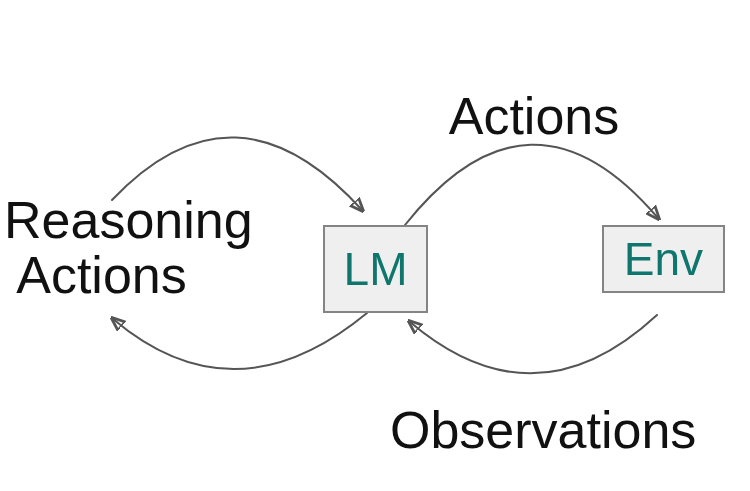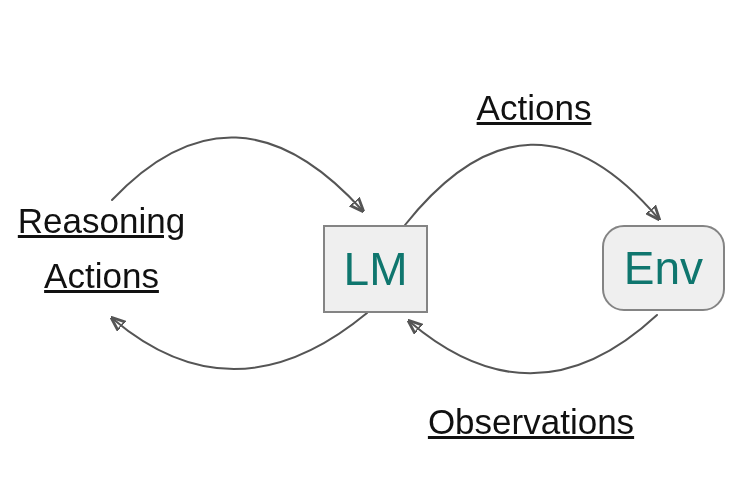--- a/index.html
+++ b/index.html
@@ -43,31 +43,29 @@
   .node-lm {
     left: 323px;
     top: 225px;
     width: 105px;
     height: 88px;
   }
   .node-env {
     left: 602px;
     top: 225px;
     width: 123px;
-    height: 86px;
-    border-radius: 22px;
+    height: 68px;
   }
   .label {
     position: absolute;
     text-align: center;
-    font-size: 35px;
+    font-size: 52px;
     line-height: 1;
     color: #111111;
     white-space: nowrap;
-    text-decoration: underline;
   }
   .label-reasoning {
     left: 4px;
     top: 193px;
     width: 195px;
     line-height: 55px;
   }
   .label-actions {
     left: 414px;
     top: 90px;

